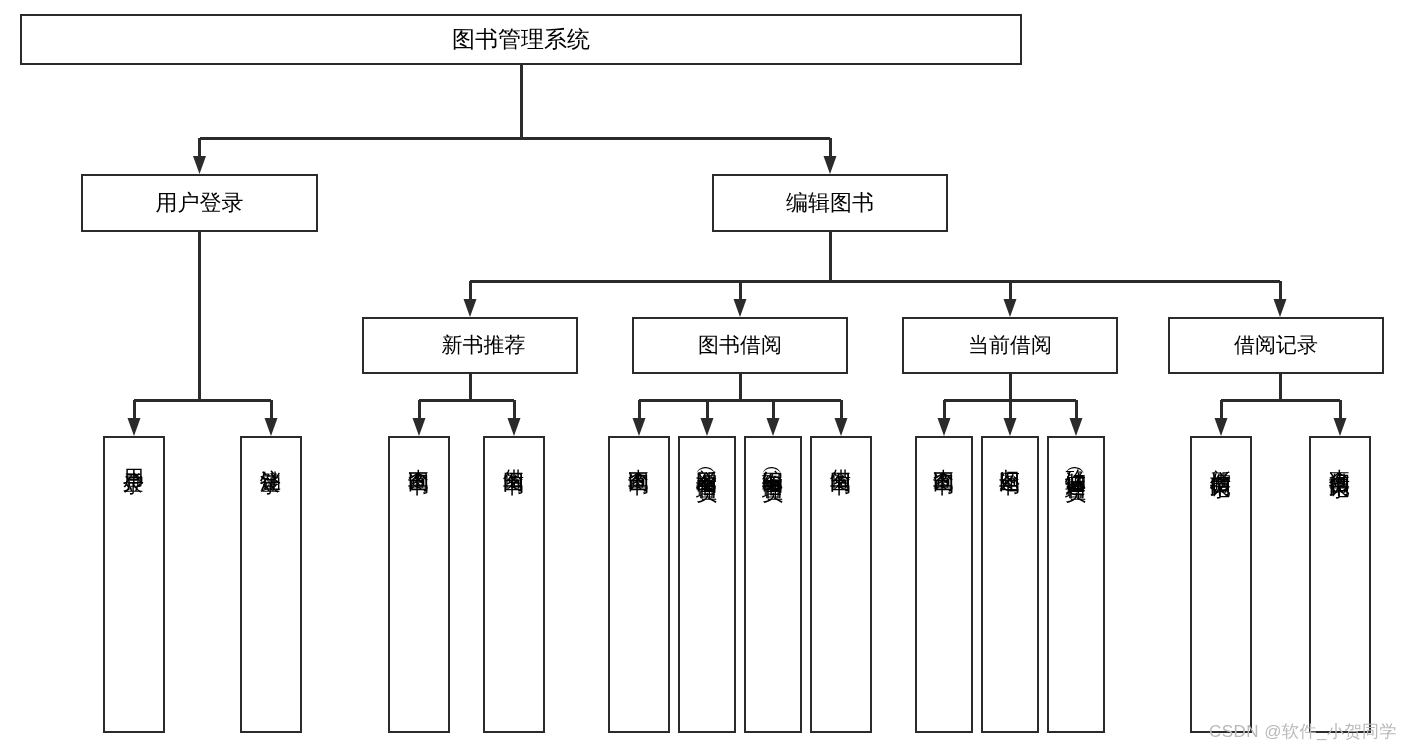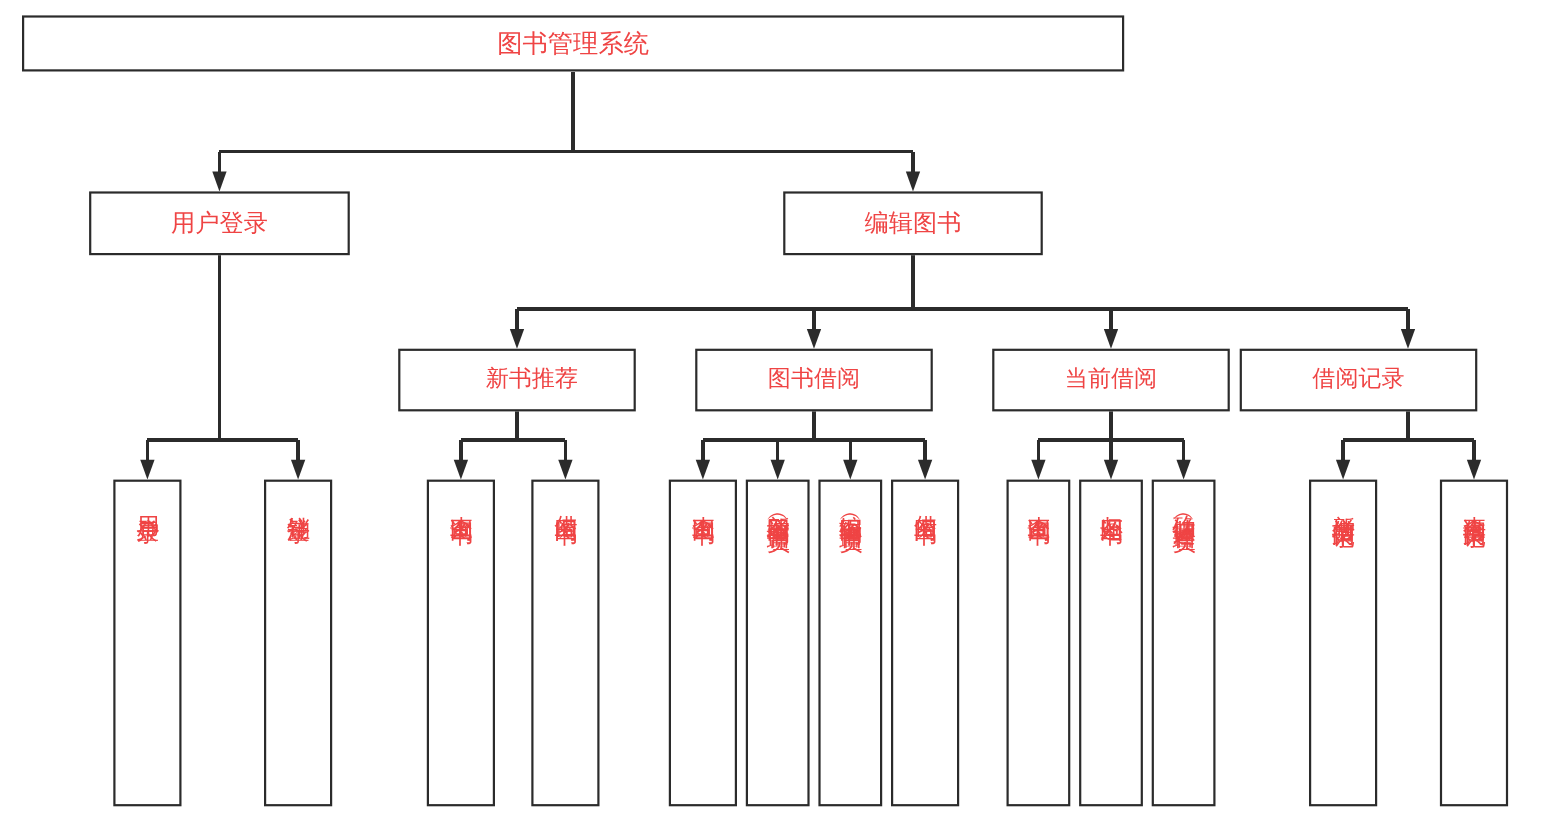--- a/index.html
+++ b/index.html
@@ -26,21 +26,21 @@
     pointer-events: none;
   }
   .node {
     position: absolute;
     box-sizing: border-box;
     background: #ffffff;
     border: 2px solid #2b2b2b;
     display: flex;
     align-items: center;
     justify-content: center;
-    color: #ef4444;
+    color: #000000;
     z-index: 2;
   }
   .node .lbl {
     display: block;
     text-align: center;
     line-height: 1.15;
     white-space: nowrap;
   }
   .node.root .lbl   { font-size: 23px; }
   .node.lvl2 .lbl   { font-size: 22px; }
@@ -139,21 +139,21 @@
       </div>
       <div class="node lvl3" style="left: 362px; top: 317px; width: 216px; height: 57px; padding-left: 27px;">
         <span class="lbl">新书推荐</span>
       </div>
       <div class="node lvl3" style="left: 632px; top: 317px; width: 216px; height: 57px;">
         <span class="lbl">图书借阅</span>
       </div>
       <div class="node lvl3" style="left: 902px; top: 317px; width: 216px; height: 57px;">
         <span class="lbl">当前借阅</span>
       </div>
-      <div class="node lvl3" style="left: 1127px; top: 317px; width: 216px; height: 57px;">
+      <div class="node lvl3" style="left: 1168px; top: 317px; width: 216px; height: 57px;">
         <span class="lbl">借阅记录</span>
       </div>
       <div class="node leaf" style="left: 103px; top: 436px; width: 62px; height: 297px;">
         <span class="lbl">用户登录</span>
       </div>
       <div class="node leaf" style="left: 240px; top: 436px; width: 62px; height: 297px;">
         <span class="lbl">注销登录</span>
       </div>
       <div class="node leaf" style="left: 388px; top: 436px; width: 62px; height: 297px;">
         <span class="lbl">查询图书</span>
@@ -182,13 +182,14 @@
       <div class="node leaf" style="left: 1047px; top: 436px; width: 58px; height: 297px;">
         <span class="lbl">确认归还（管理员）</span>
       </div>
       <div class="node leaf" style="left: 1190px; top: 436px; width: 62px; height: 297px;">
         <span class="lbl">新增借阅记录</span>
       </div>
       <div class="node leaf" style="left: 1309px; top: 436px; width: 62px; height: 297px;">
         <span class="lbl">查询借阅记录</span>
       </div>
     </div>
+  <div id="watermark">CSDN @软件_小贺同学</div>
 </div>
 
 </body></html>

